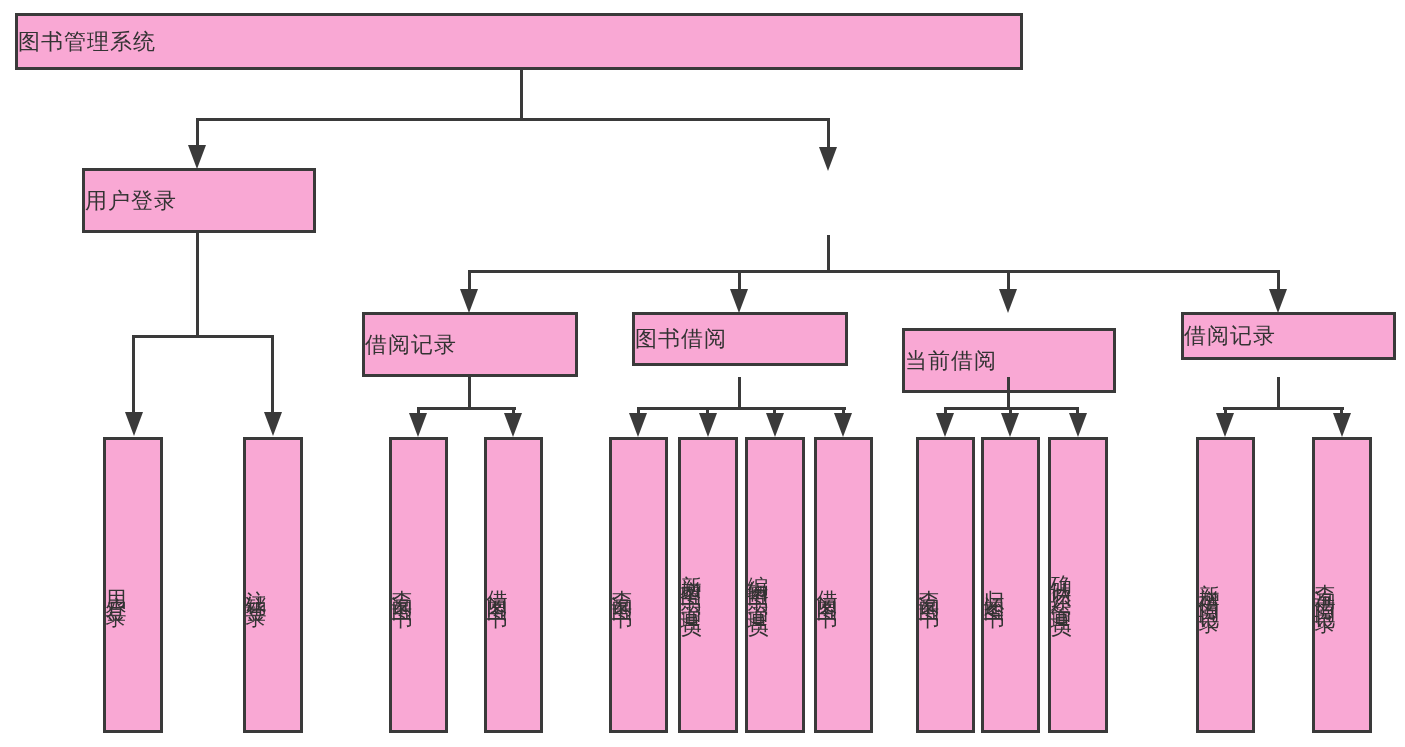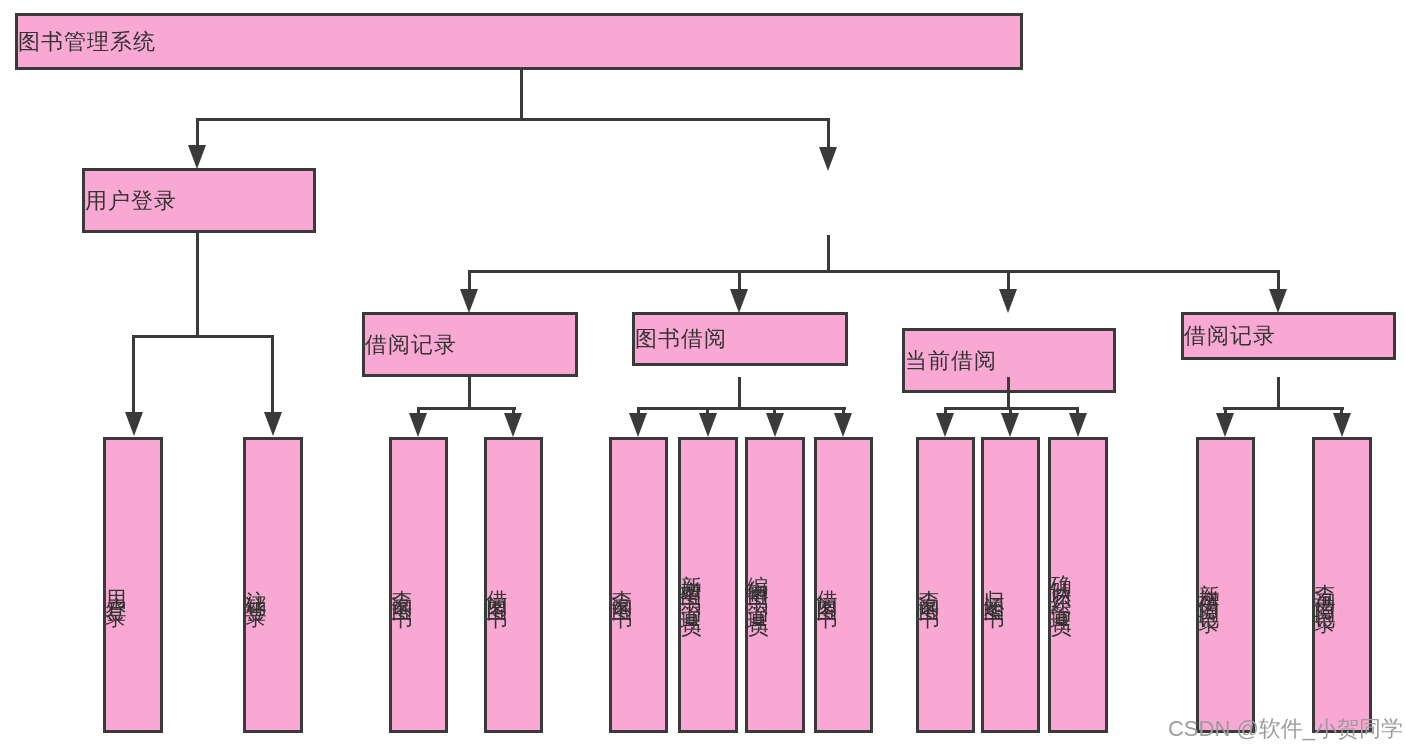--- a/index.html
+++ b/index.html
@@ -180,15 +180,14 @@
     <span class="vtext">确认归还（管理员）</span>
   </div>
 
   <div class="box" style="left:1196px;top:437px;width:59px;height:296px">
     <span class="vtext">新增借阅记录</span>
   </div>
   <div class="box" style="left:1312px;top:437px;width:60px;height:296px">
     <span class="vtext">查询借阅记录</span>
   </div>
 
-  <div class="watermark">CSDN @软件_小贺同学</div>
 
 </div>
 
 </body></html>

